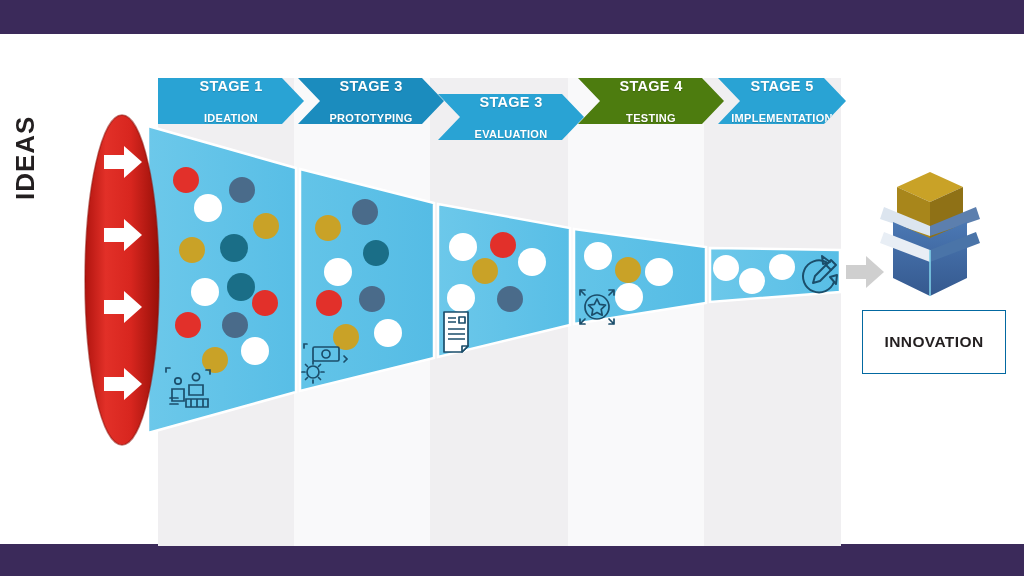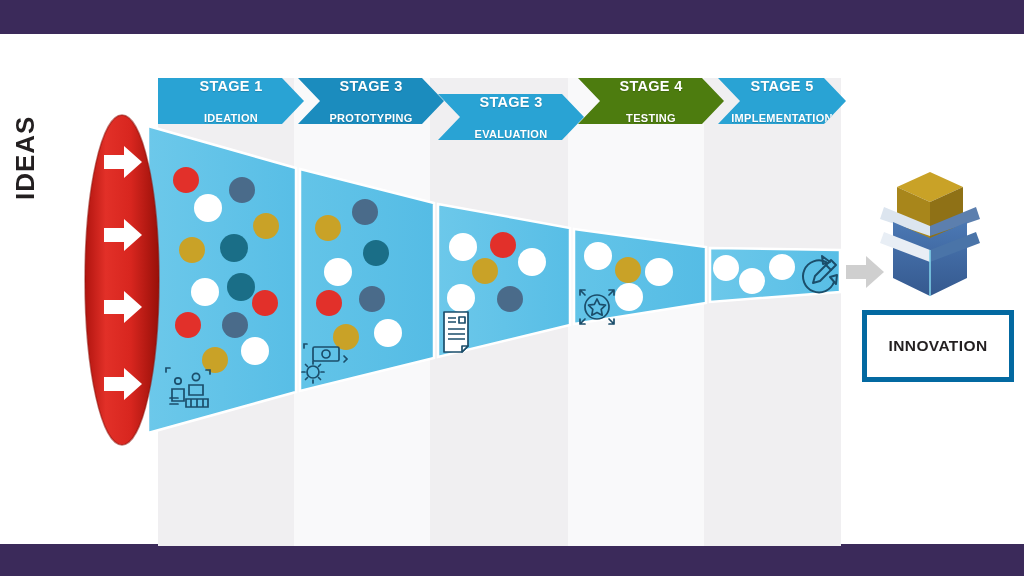--- a/index.html
+++ b/index.html
@@ -31,21 +31,21 @@
   .ideas-label{
     position:absolute;left:10px;top:200px;
     font-size:26px;font-weight:bold;color:#231F20;
     letter-spacing:1px;
     transform:rotate(-90deg);transform-origin:left top;
     white-space:nowrap;
   }
 
   .innovation-box{
     position:absolute;left:862px;top:310px;width:142px;height:62px;
-    border:5px solid #0369a1;background:#ffffff;
+    border:1px solid #0369a1;background:#ffffff;
     display:flex;align-items:center;justify-content:center;
     font-size:15.5px;font-weight:bold;color:#231F20;letter-spacing:.4px;
   }
 </style>
 </head>
 <body>
 
 <div class="band band-top"></div>
 <div class="band band-bottom"></div>
 

